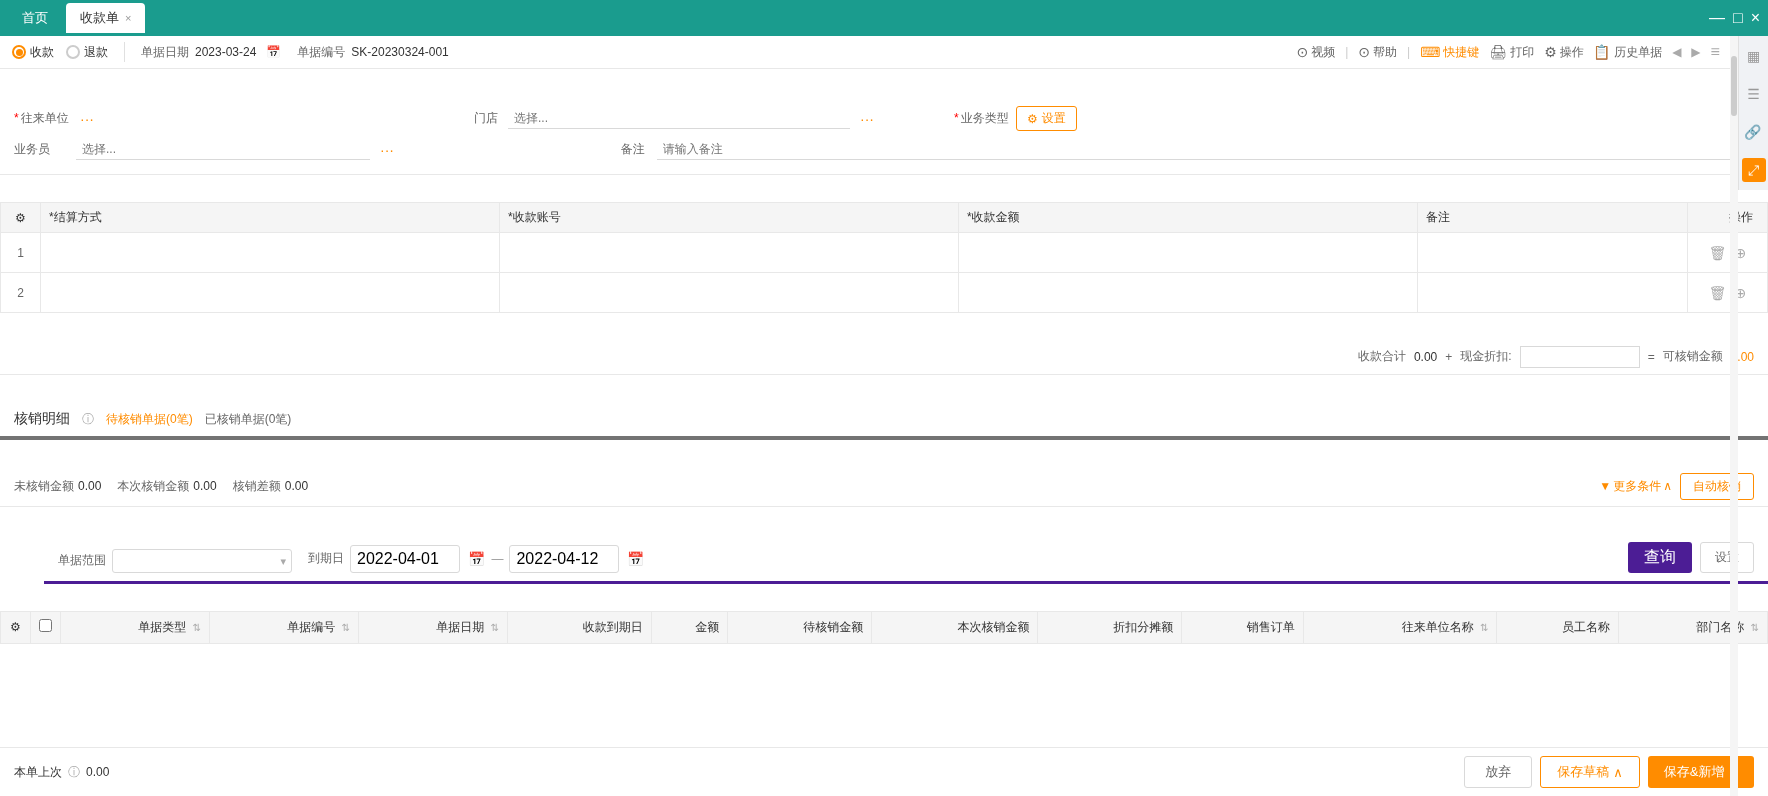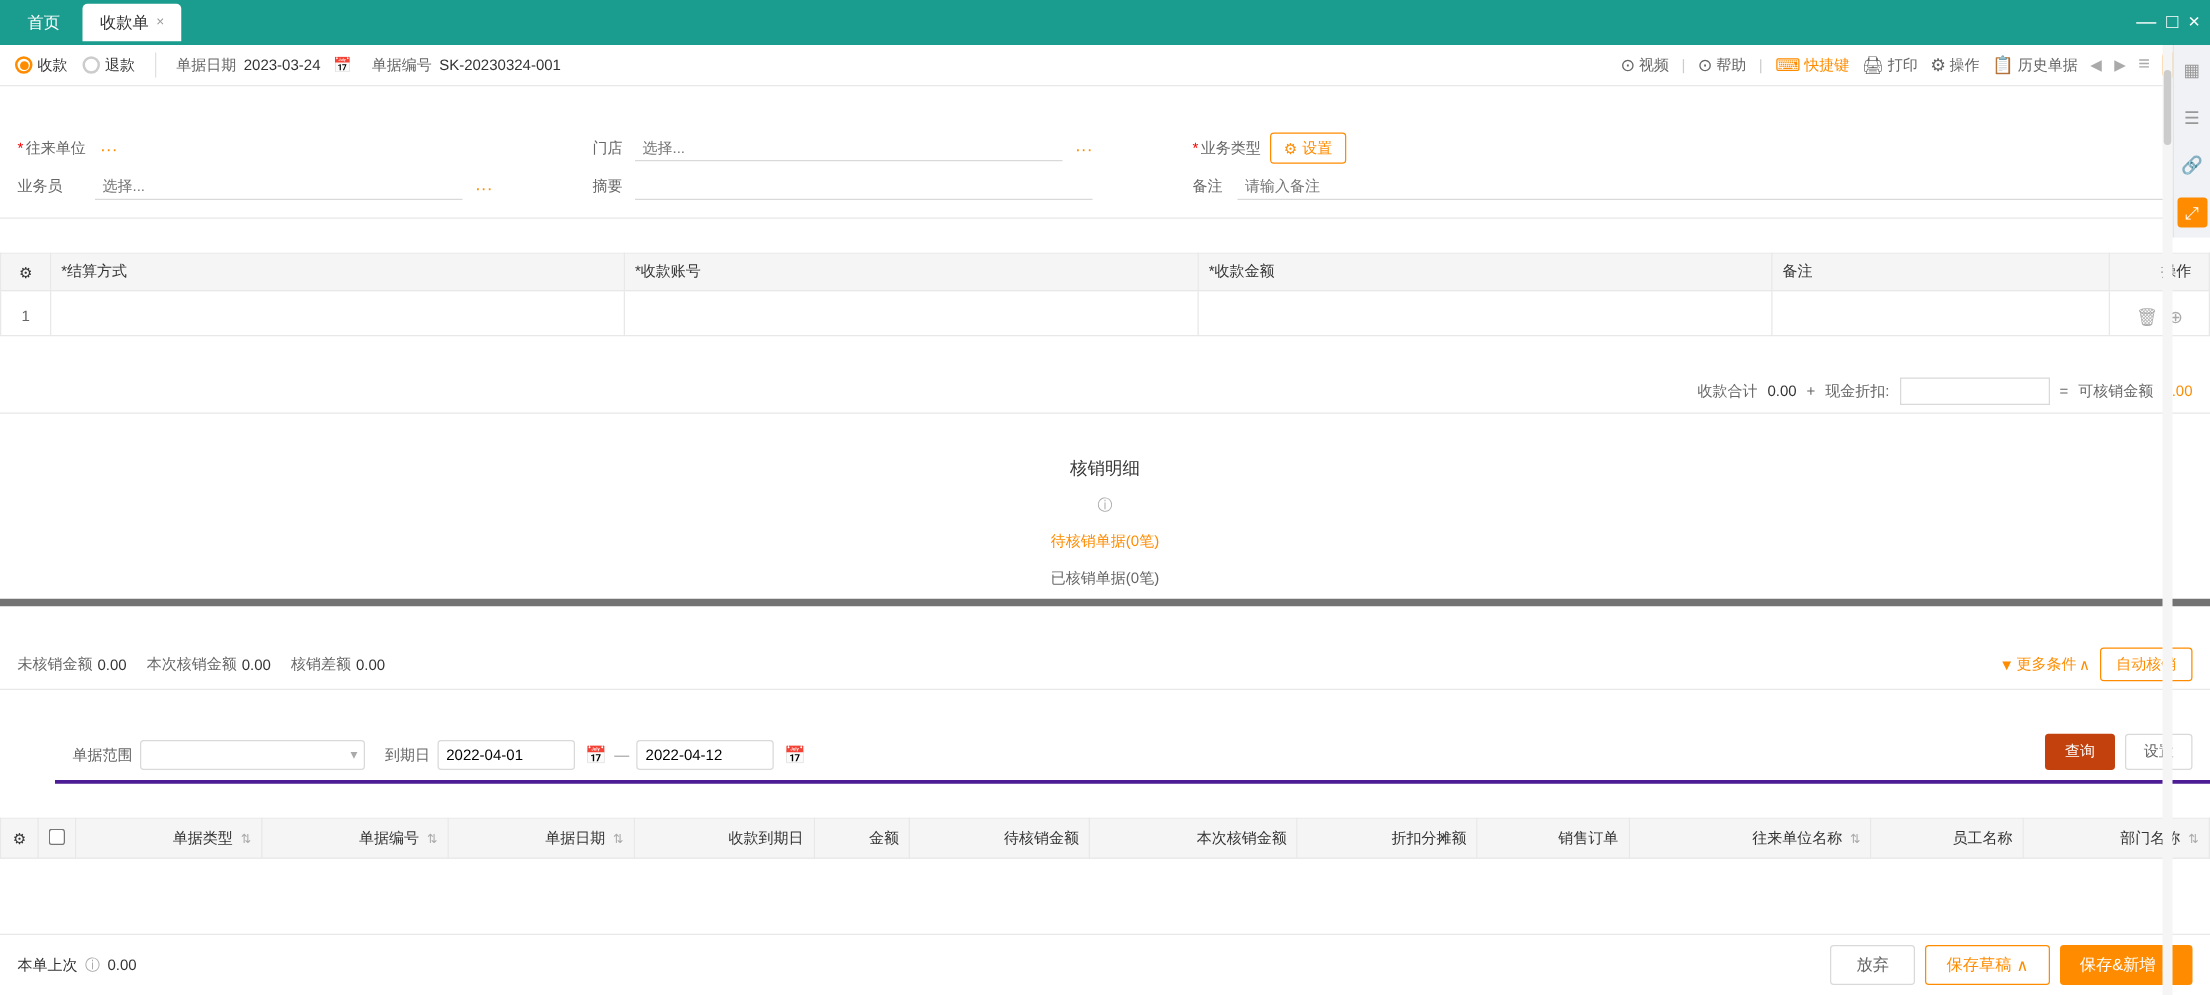--- a/index.html
+++ b/index.html
@@ -150,24 +150,23 @@
     .summary-text { color: #666; }
     .summary-value { color: #333; }
     .summary-orange { color: #ff8c00; font-weight: 500; }
     .summary-input {
       border: 1px solid #d9d9d9; padding: 3px 8px;
       width: 120px; outline: none; font-size: 12px;
     }
 
     
     .section-header {
-      display: flex; align-items: center; gap: 12px;
-      padding: 8px 14px; border-bottom: 6px solid #737373;
-      background: #fff;
-      flex-direction: column;
+      display: flex; align-items: flex-end; gap: 12px;
+      padding: 8px 14px; border-bottom: 4px solid #737373;
+      background: #fff;
     }
     .section-title { font-size: 14px; font-weight: 500; color: #333; }
     .info-icon { color: #aaa; cursor: pointer; font-size: 12px; }
     .tab-link { color: #ff8c00; cursor: pointer; font-size: 12px; }
 
     .stats-row {
       display: flex; align-items: center; gap: 16px;
       padding: 6px 14px; border-bottom: 1px solid #e8e8e8;
       background: #fff;
     }
@@ -197,29 +196,29 @@
       color: #333;
       position: relative;
     }
     .select-wrapper { position: relative; }
     .select-wrapper::after {
       content: '▾'; position: absolute; right: 6px; top: 50%; transform: translateY(-50%);
       color: #aaa; pointer-events: none; font-size: 11px;
     }
     .date-input {
       border: 1px solid #d9d9d9; padding: 4px 6px;
-      border-radius: 3px; font-size: 12px; outline: none;
+      border-radius: 3px; font-size: 16px; outline: none;
       width: 110px;
     }
     .date-sep { color: #999; }
     .calendar-icon { color: #aaa; cursor: pointer; font-size: 14px; margin-left: 2px; }
     .filter-right { margin-left: auto; display: flex; gap: 8px; }
     .btn-query {
-      background: #c2410c; color: #fff; border: none;
-      padding: 5px 16px; border-radius: 3px; cursor: pointer; font-size: 12px;
+      background: #4c1d95; color: #fff; border: none;
+      padding: 5px 16px; border-radius: 3px; cursor: pointer; font-size: 16px;
     }
     .btn-settings {
       background: #fff; border: 1px solid #d9d9d9; color: #666;
       padding: 5px 14px; border-radius: 3px; cursor: pointer; font-size: 12px;
     }
 
     
     .bottom-table-wrapper {
       flex: 1; overflow: auto; background: #fff;
     }
@@ -397,26 +396,20 @@
       </div>
       <div class="form-row">
         <div class="form-field" style="max-width:380px;">
           <span class="form-field-label" style="min-width:56px;">
             <span>业务员</span>
           </span>
           <input class="form-input" type="text" placeholder="选择..." style="">
           <span class="more-btn">···</span>
         </div>
         <div style="flex:0.1"></div>
-        <div class="form-field" style="max-width:400px;">
-          <span class="form-field-label" style="min-width:28px;">
-            <span>摘要</span>
-          </span>
-          <input class="form-input" type="text" style="">
-        </div>
         <div style="flex:0.1"></div>
         <div class="form-field">
           <span class="form-field-label" style="min-width:auto;margin-right:6px;">
             <span>备注</span>
           </span>
           <input class="form-input" type="text" placeholder="请输入备注" style="">
         </div>
       </div>
     </div>
 

